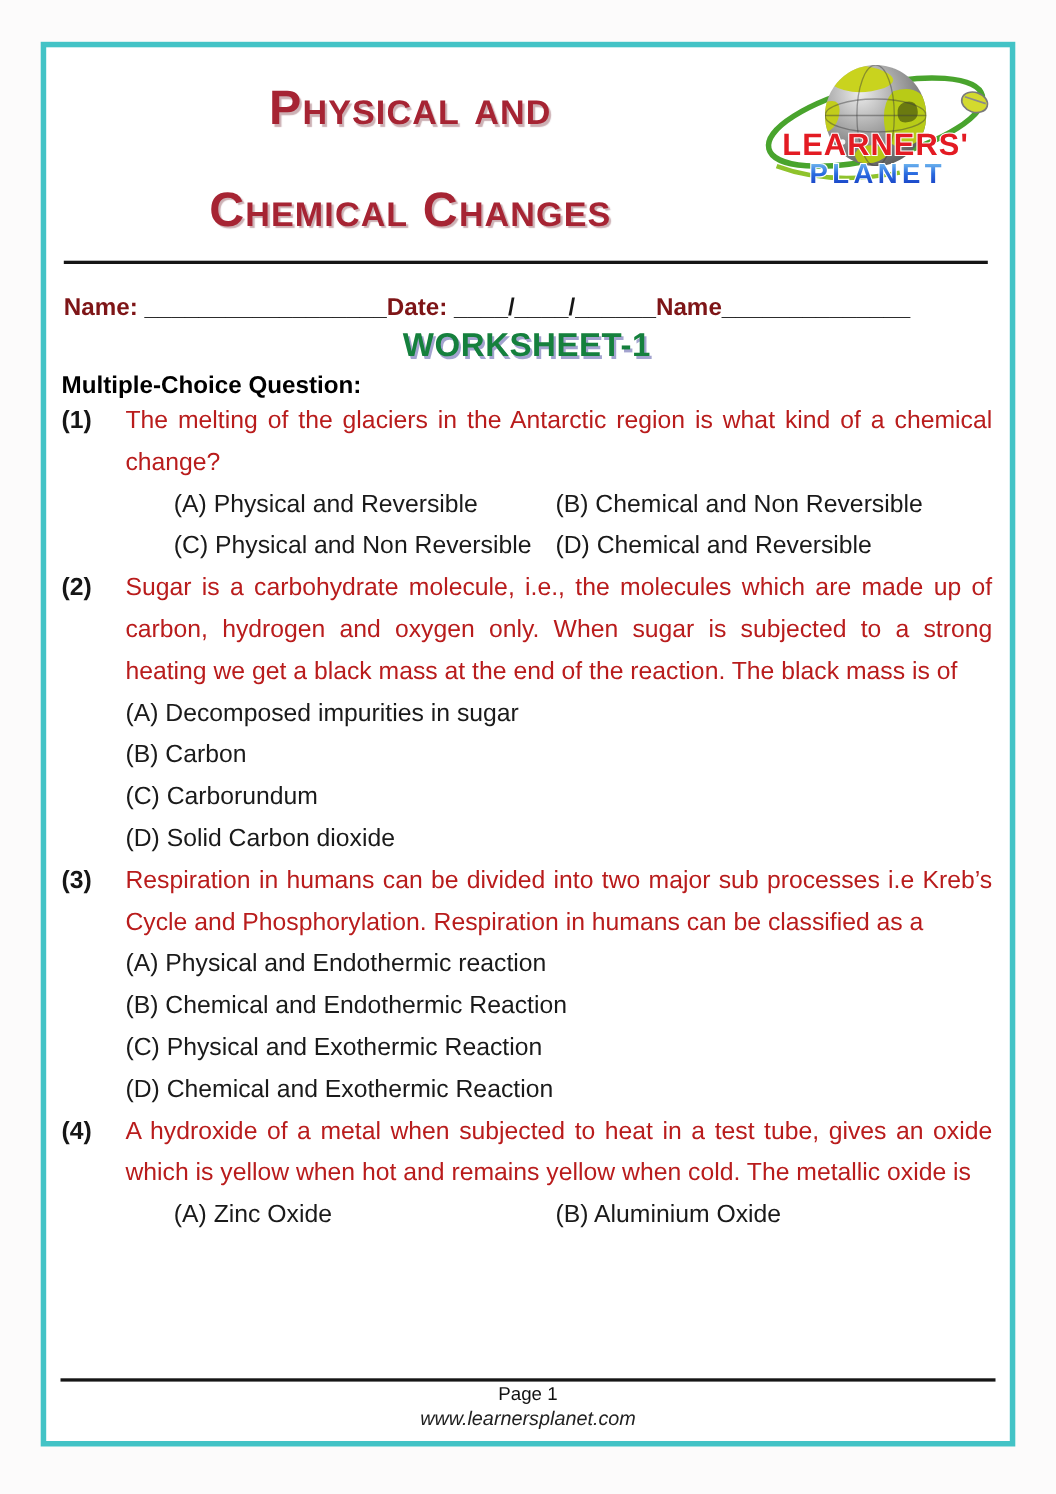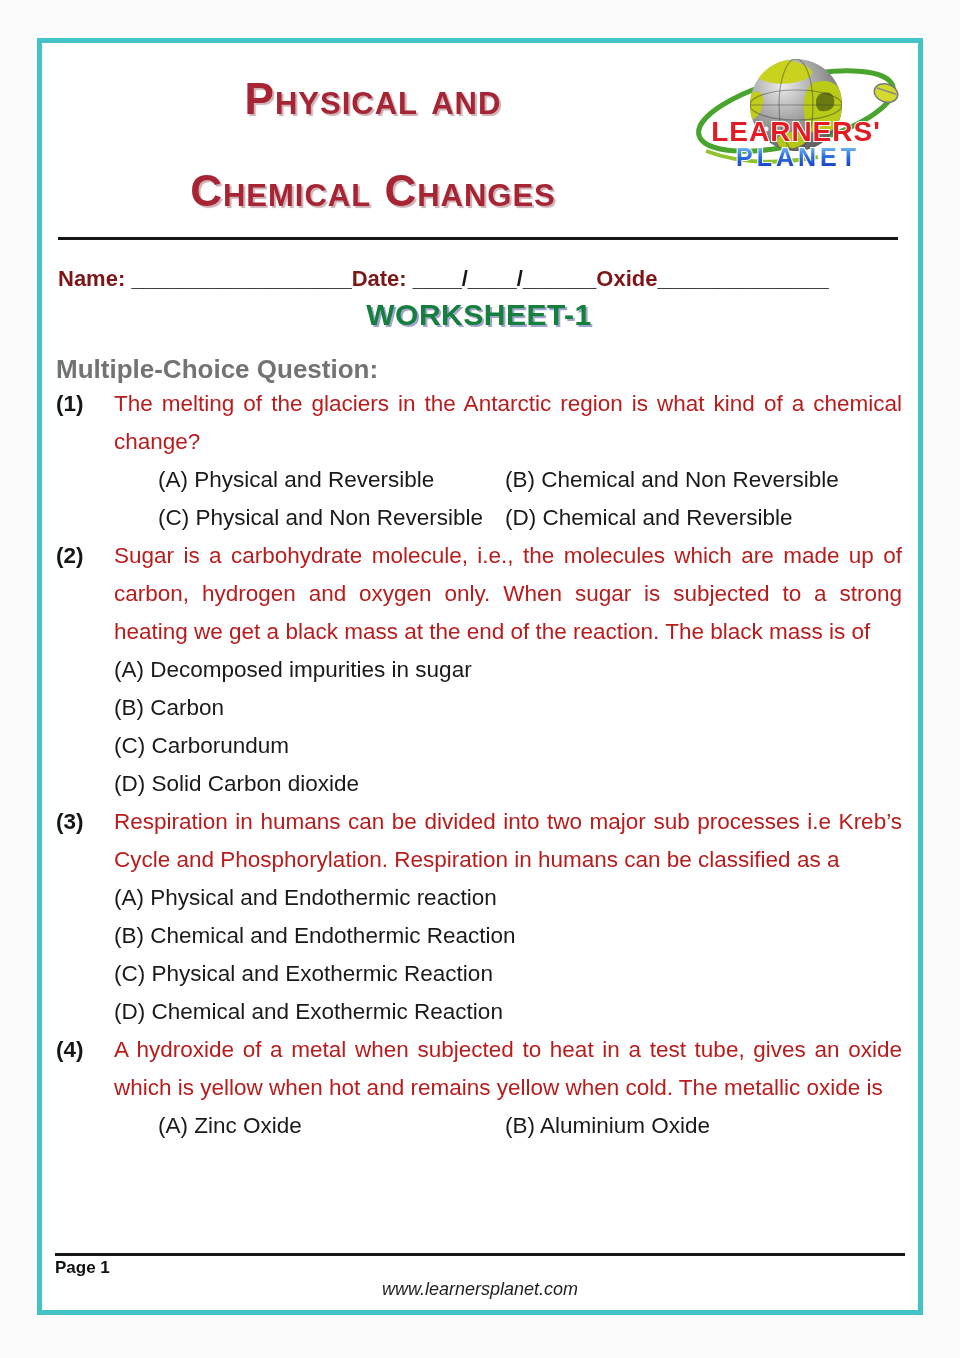--- a/index.html
+++ b/index.html
@@ -23,33 +23,33 @@
     display:flex; align-items:baseline;
     margin:26px 4px 0 2px; font-size:22px; font-weight:bold; color:#161616;
   }
   .field-label { color:#7e1517; }
   .blank { color:#161616; white-space:nowrap; }
 
   .worksheet-title {
     text-align:center; margin-top:6px; font-size:30px; font-weight:bold;
     color:#15803d; letter-spacing:0.5px; text-shadow:2px 2px 0 rgba(25,25,135,.4);
   }
-  .section-label { margin-top:22px; font-size:26px; font-weight:bold; color:#737373; }
+  .section-label { margin-top:5px; font-size:22px; font-weight:bold; color:#000000; }
 
   .question { display:flex; font-size:22.5px; line-height:38px; }
   .qnum { width:58px; flex-shrink:0; font-weight:bold; color:#161616; }
   .qbody { flex:1; }
   .stem { color:#b91c1c; text-align:justify; }
   .opts { color:#1a1a1a; }
   .opts .opt { line-height:38px; }
   .opts.two-col { display:grid; grid-template-columns:347px 1fr;margin-left:44px; }
 
   .footer { position:absolute; left:13px; right:13px; bottom:10px; }
   .footer-rule { border:0; border-top:3px solid #161616; }
-  .page-num { text-align:left; font-size:17px; font-weight:bold; color:#111; margin-top:2px; }
+  .page-num { text-align:center; font-size:17px; font-weight:normal; color:#111; margin-top:2px; }
   .site { text-align:center; font-size:18px; font-style:italic; color:#222; margin-top:1px; }
 </style>
 </head>
 <body>
 
 <div class="sheet">
 
   <div class="header">
     <div class="title-block">
       <div class="title-line">Physical and</div>
@@ -110,21 +110,21 @@
   <div class="fields-row">
     <span>
       <span class="field-label">Name:</span>
       <span class="blank">__________________</span>
     </span>
     <span>
       <span class="field-label">Date:</span>
       <span class="blank">____/____/______</span>
     </span>
     <span>
-      <span class="field-label">Oxide</span><span class="blank">______________</span>
+      <span class="field-label">Name</span><span class="blank">______________</span>
     </span>
   </div>
 
   <div class="worksheet-title">WORKSHEET-1</div>
 
   <div class="section-label">Multiple-Choice Question:</div>
 
   <div class="question">
     <div class="qnum">(1)</div>
     <div class="qbody">

